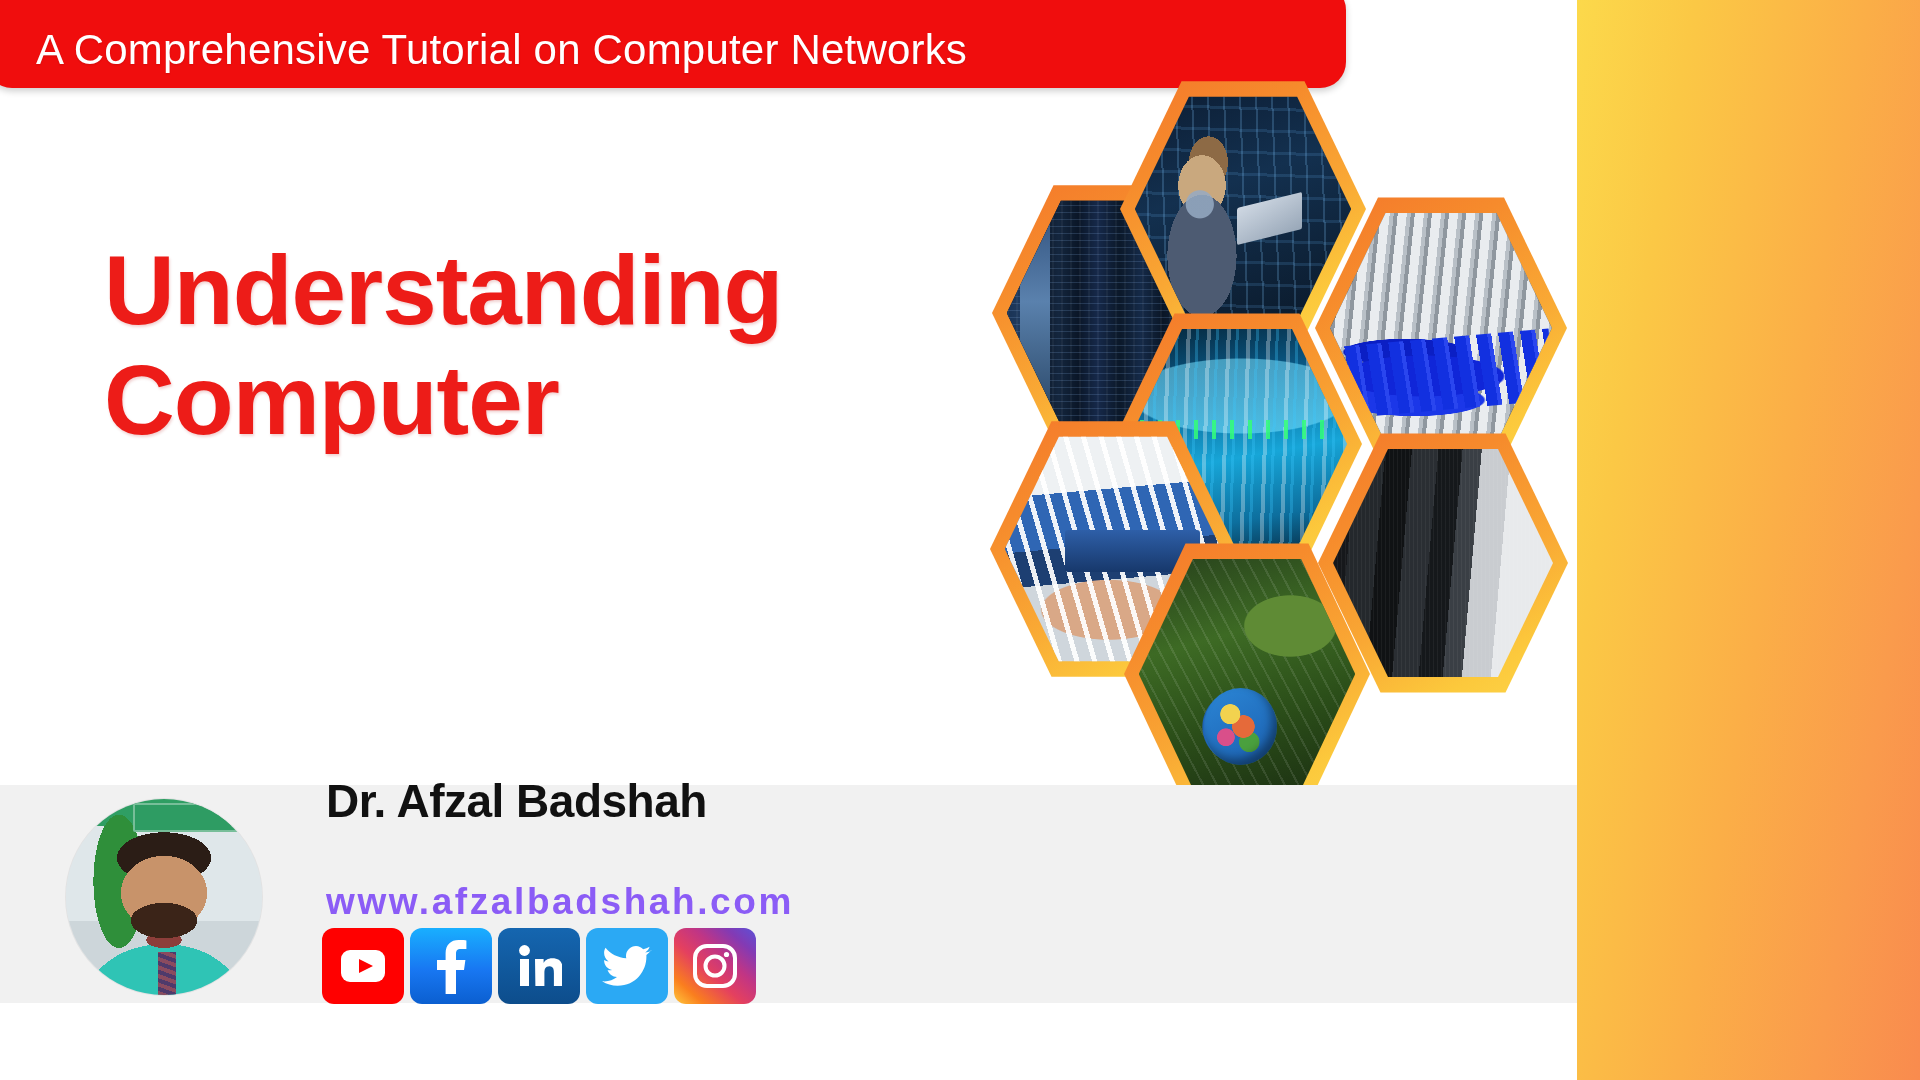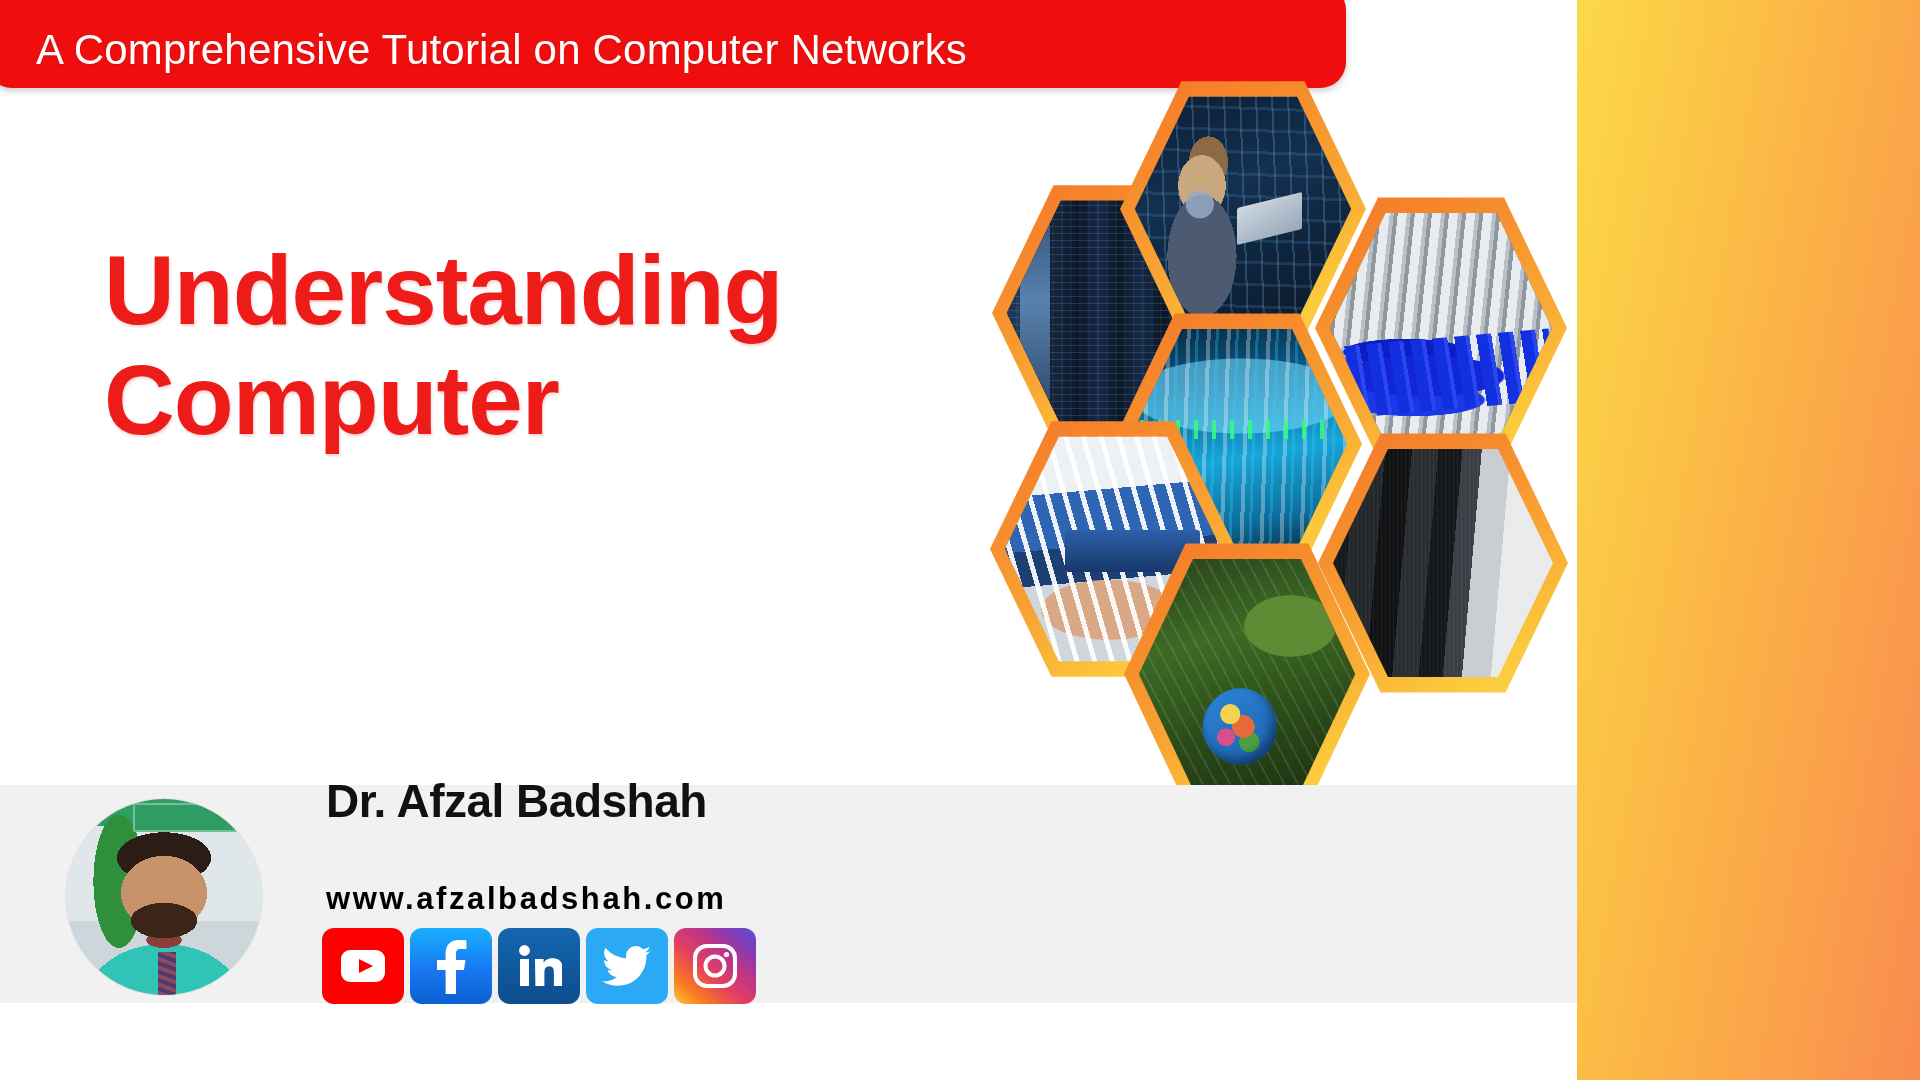--- a/index.html
+++ b/index.html
@@ -198,21 +198,21 @@
     background:repeating-linear-gradient(20deg,#8a4b5f 0 4px,#4e3a6b 4px 8px);
   }
 
   .fname{
     position:absolute; left:326px; top:774px;
     color:#111111; font-size:46px; font-weight:700; letter-spacing:-.5px;
     white-space:nowrap;
   }
   .fsite{
     position:absolute; left:326px; top:881px;
-    color:#000000; font-size:31px; font-weight:700; letter-spacing:2.6px;
+    color:#8b5cf6; font-size:37px; font-weight:700; letter-spacing:2.6px;
     white-space:nowrap;
   }
 
   .socials{
     position:absolute; left:322px; top:928px;
     display:flex; gap:6px;
   }
   .sbtn{
     width:82px; height:76px; border-radius:12px;
     display:flex; align-items:center; justify-content:center;

